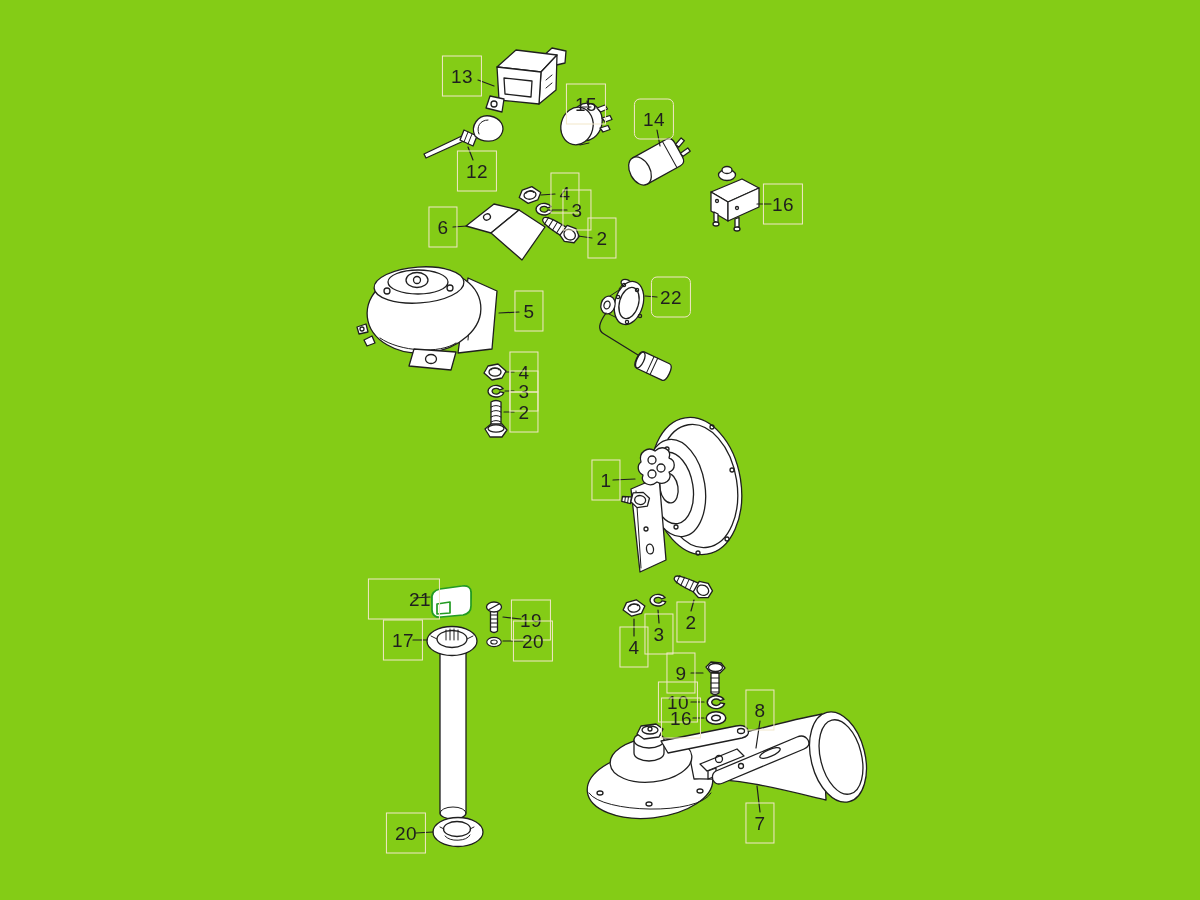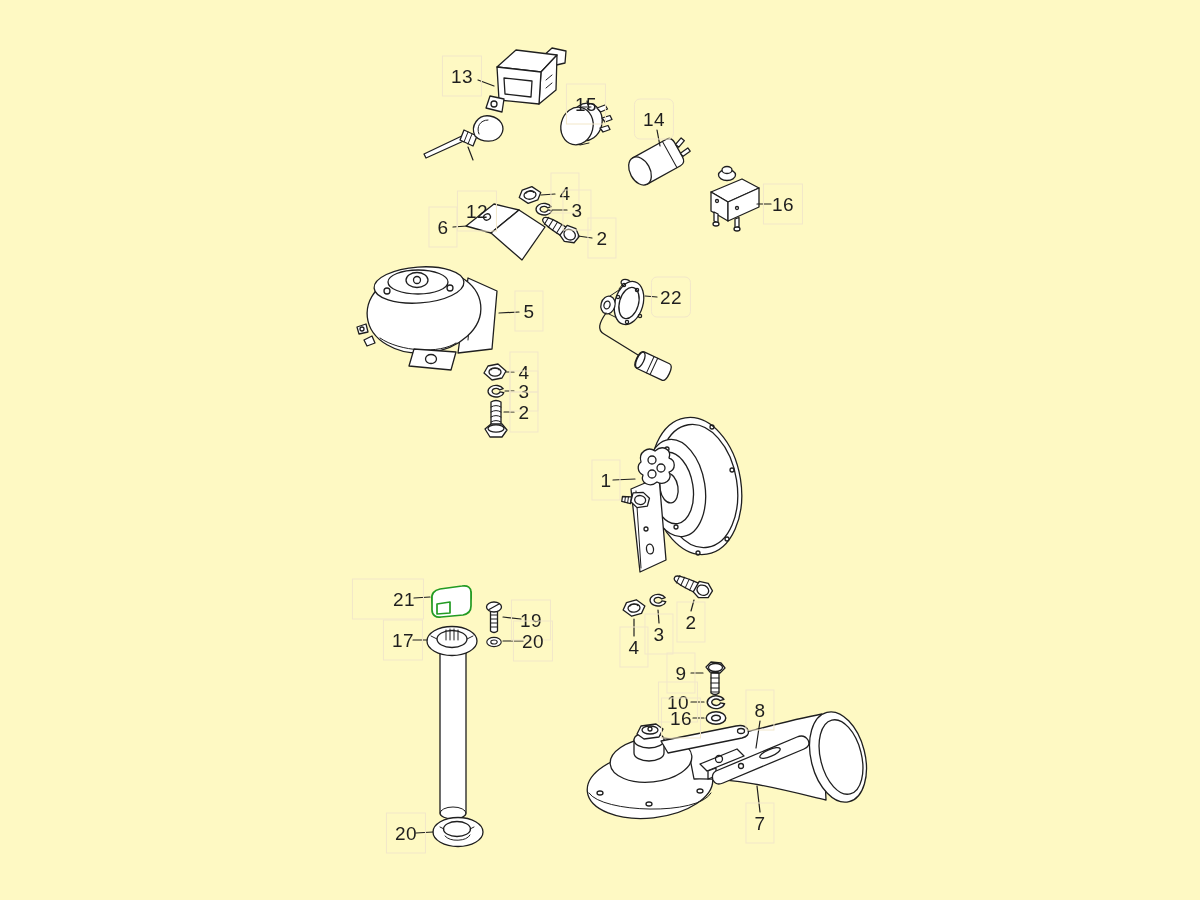--- a/index.html
+++ b/index.html
@@ -1,16 +1,16 @@
 <!DOCTYPE html>
 <html><head>
 <meta charset="utf-8">
 <style>
   html,body{margin:0;padding:0;background:#ffffff;}
-  #stage{position:relative;width:1200px;height:900px;background:#fef9c3;overflow:hidden;
+  #stage{position:relative;width:1200px;height:900px;background:#84cc16;overflow:hidden;
          font-family:"Liberation Sans", sans-serif;text-decoration:underline;}
   #diagram{position:absolute;left:0;top:0;}
   
   #diagram path,#diagram ellipse,#diagram circle,#diagram line,#diagram rect{
     stroke:#1f1f1f;stroke-width:1.3;fill:none;stroke-linecap:round;stroke-linejoin:round;}
   #diagram .wf{fill:#ffffff;}
   #diagram .green{stroke:#239b23;stroke-width:1.7;}
   #diagram .thin{stroke-width:1;}
   #leaders line{stroke:#1f1f1f;stroke-width:1.2;}
   
@@ -276,21 +276,21 @@
         <line x1="414" y1="598" x2="430" y2="597"></line>
         <line x1="413" y1="640" x2="427" y2="640"></line>
         <line x1="521" y1="619" x2="503" y2="617"></line>
         <line x1="523" y1="641" x2="503" y2="641"></line>
         <line x1="416" y1="833" x2="433" y2="832"></line>
       </g>
 </svg>
 
 <div id="callouts">
       <div class="callout" style="left: 462px; top: 76px; border-color: rgb(242, 231, 201);">13</div>
-      <div class="callout" style="left: 477px; top: 171px; border-color: rgb(242, 231, 201); margin-top: 40px;">12</div>
+      <div class="callout" style="left: 477px; top: 171px; border-color: rgb(242, 231, 201);">12</div>
       <div class="callout" style="left: 586px; top: 104px; border-color: rgb(242, 231, 201);">15</div>
       <div class="callout" style="left: 654px; top: 119px; border-color: rgb(242, 231, 201); border-radius: 6px;">14</div>
       <div class="callout" style="left: 783px; top: 204px; border-color: rgb(242, 231, 201);">16</div>
       <div class="callout" style="left: 565px; top: 193px; border-color: rgb(242, 231, 201);">4</div>
       <div class="callout" style="left: 577px; top: 210px; border-color: rgb(242, 231, 201);">3</div>
       <div class="callout" style="left: 602px; top: 238px; border-color: rgb(242, 231, 201);">2</div>
       <div class="callout" style="left: 443px; top: 227px; border-color: rgb(242, 231, 201);">6</div>
       <div class="callout" style="left: 529px; top: 311px; border-color: rgb(242, 231, 201);">5</div>
       <div class="callout" style="left: 671px; top: 297px; border-color: rgb(242, 231, 201); border-radius: 6px;">22</div>
       <div class="callout" style="left: 524px; top: 372px; border-color: rgb(242, 231, 201);">4</div>
@@ -298,20 +298,20 @@
       <div class="callout" style="left: 524px; top: 412px; border-color: rgb(242, 231, 201);">2</div>
       <div class="callout" style="left: 606px; top: 480px; border-color: rgb(242, 231, 201);">1</div>
       <div class="callout" style="left: 691px; top: 622px; border-color: rgb(242, 231, 201);">2</div>
       <div class="callout" style="left: 659px; top: 634px; border-color: rgb(242, 231, 201);">3</div>
       <div class="callout" style="left: 634px; top: 647px; border-color: rgb(242, 231, 201);">4</div>
       <div class="callout" style="left: 681px; top: 673px; border-color: rgb(242, 231, 201);">9</div>
       <div class="callout" style="left: 678px; top: 702px; border-color: rgb(242, 231, 201);">10</div>
       <div class="callout" style="left: 681px; top: 718px; border-color: rgb(242, 231, 201);">16</div>
       <div class="callout" style="left: 760px; top: 710px; border-color: rgb(242, 231, 201);">8</div>
       <div class="callout" style="left: 760px; top: 823px; border-color: rgb(242, 231, 201);">7</div>
-      <div class="callout" style="left: 388px; top: 599px; border-color: rgb(242, 231, 201); padding-left: 40px;">21</div>
+      <div class="callout" style="left: 404px; top: 599px; border-color: rgb(242, 231, 201); padding-left: 40px;">21</div>
       <div class="callout" style="left: 403px; top: 640px; border-color: rgb(242, 231, 201);">17</div>
       <div class="callout" style="left: 531px; top: 620px; border-color: rgb(242, 231, 201);">19</div>
       <div class="callout" style="left: 533px; top: 641px; border-color: rgb(242, 231, 201);">20</div>
       <div class="callout" style="left: 406px; top: 833px; border-color: rgb(242, 231, 201);">20</div>
     </div>
 
 </div>
 
 </body></html>

